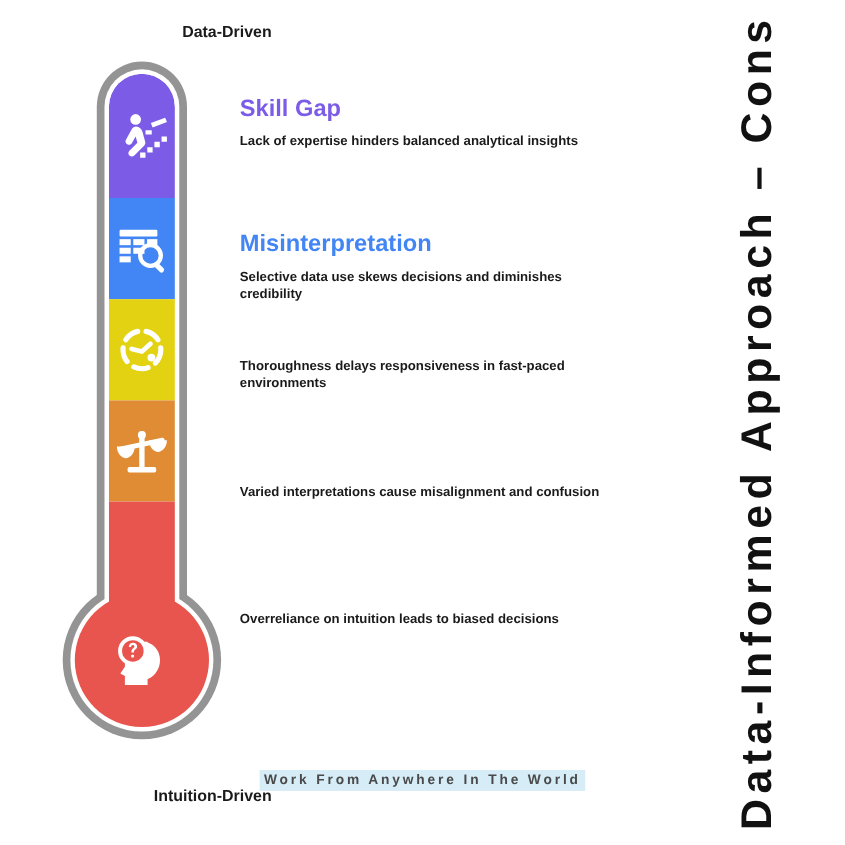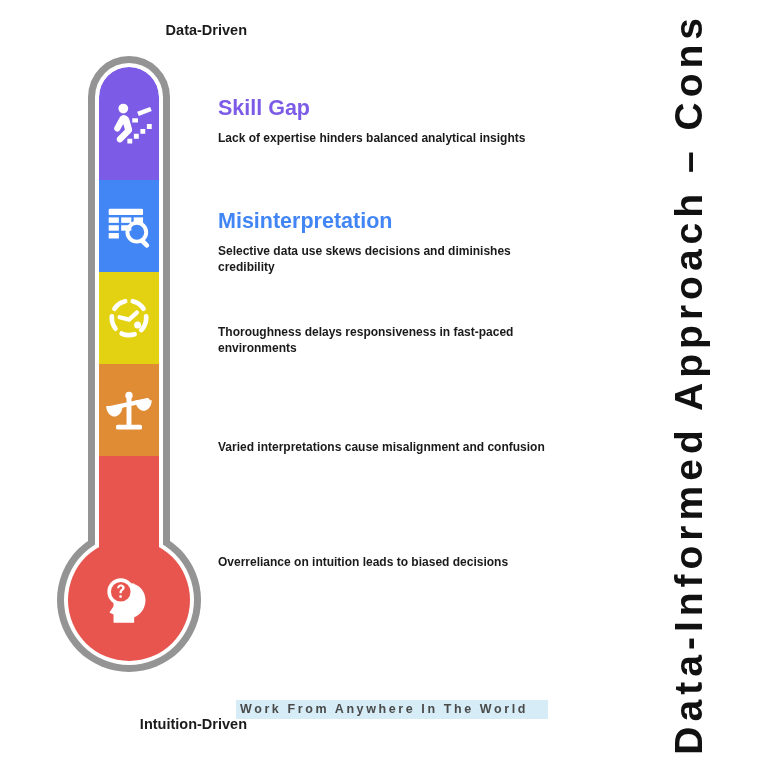--- a/index.html
+++ b/index.html
@@ -174,21 +174,21 @@
   
   #footer-note {
     position: absolute;
     left: 236px;
     top: 700px;
     font-size: 12.5px;
     font-weight: 700;
     letter-spacing: 2.6px;
     color: #4a4a4a;
     background: #d6ecf7;
-    padding: 2px 20px 3px 4px;
+    padding: 2px 4px 3px 4px;
     white-space: nowrap;
     font-family: "Liberation Sans", sans-serif;
     text-align: right;
   }
 </style>
 </head>
 <body>
 
 <div id="thermometer">
   <div class="therm-tube-outer" style="background: rgb(148, 148, 148);"></div>
@@ -267,21 +267,21 @@
       </svg>
     </span>
   </div>
 </div>
 
 <div class="pole-label" id="label-top">Data-Driven</div>
 <div class="pole-label" id="label-bottom">Intuition-Driven</div>
 
 <div id="items">
 
-  <div class="item" style="top:96px">
+  <div class="item" style="top:86px">
     <div class="item-title" style="color: rgb(124, 92, 230);">Skill Gap</div>
     <div class="item-desc">Lack of expertise hinders balanced analytical insights</div>
   </div>
 
   <div class="item" style="top:209px">
     <div class="item-title" style="color: rgb(66, 133, 244);">Misinterpretation</div>
     <div class="item-desc">Selective data use skews decisions and diminishes credibility</div>
   </div>
 
   <div class="item" style="top:324px">

